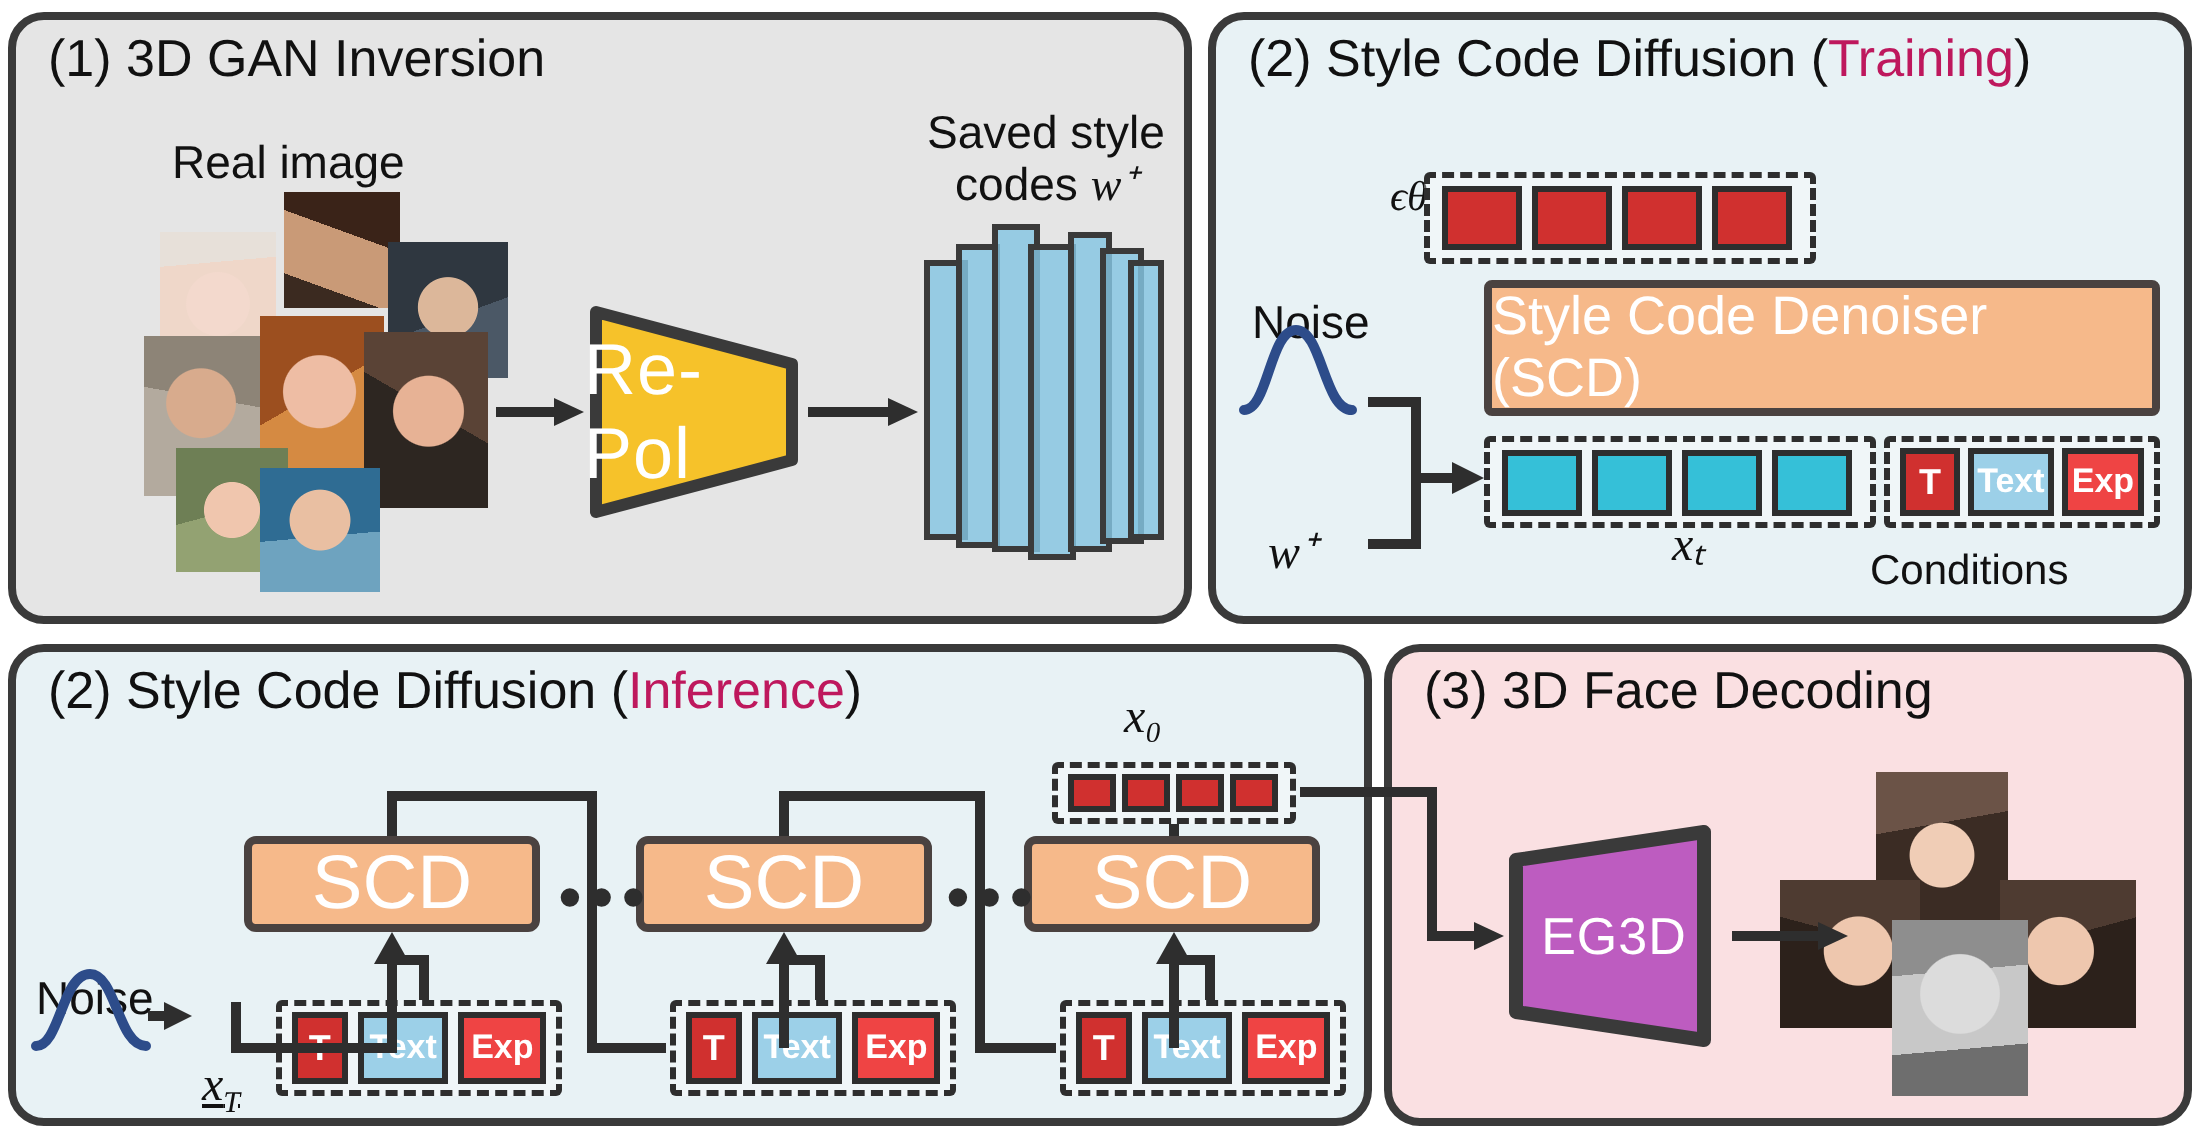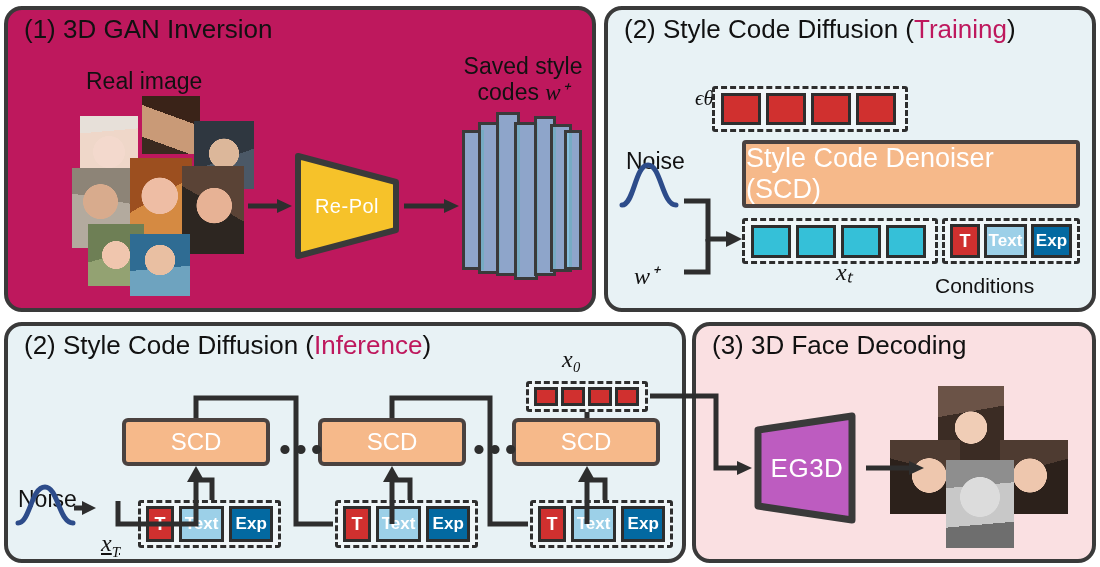--- a/index.html
+++ b/index.html
@@ -6,21 +6,21 @@
   body{
     width:1100px;height:567px;
     background:#ffffff;
     font-family:"Liberation Sans", sans-serif;
     overflow:hidden;
   }
   #figure{position:relative;width:1100px;height:567px;}
 
   
   .panel{position:absolute;border:4px solid #3a3a3a;border-radius:18px;box-sizing:border-box;}
-  #panel-inversion{left:4px;  top:6px;   width:592px; height:306px; background:#be185d;}
+  #panel-inversion{left:4px;  top:6px;   width:592px; height:306px; background:#e5e5e5;}
   #panel-training{ left:604px;top:6px;   width:492px; height:306px; background:#e8f2f5;}
   #panel-inference{left:4px;  top:322px; width:682px; height:241px; background:#e8f2f5;}
   #panel-decoding{ left:692px;top:322px; width:404px; height:241px; background:#fae0e2;}
 
   .panel-title{
     position:absolute;left:16px;top:4px;
     font-size:26px;color:#111;white-space:nowrap;
   }
   .hl-red{color:#be185d;}
 
@@ -29,44 +29,44 @@
   .math{font-family:"Liberation Serif", serif;font-style:italic;}
 
   
   #collage{position:absolute;left:72px;top:96px;width:190px;height:190px;}
   .face{position:absolute;background-size:cover;background-position:center;
         box-shadow:0 0 0 0px rgba(0,0,0,.0);}
 
   
   .trap{position:absolute;display:flex;align-items:center;justify-content:center;}
   .trap svg{position:absolute;left:0;top:0;}
-  .trap-label{position:relative;color:#fff;z-index:2;font-size:20px;letter-spacing:.5px;}
+  .trap-label{position:relative;color:#fff;z-index:2;font-size:36px;letter-spacing:.5px;}
 
   
   #stack{position:absolute;left:462px;top:108px;width:120px;height:170px;}
   .bar{position:absolute;background:rgba(132,196,226,.82);border:3.5px solid #3a3a3a;box-sizing:border-box;}
 
   
   .svgline{position:absolute;left:0;top:0;pointer-events:none;}
 
   
   .tokrow{position:absolute;display:flex;align-items:center;border:3px dashed #2e2e2e;
           background:rgba(255,255,255,.35);border-radius:3px;box-sizing:border-box;}
   .tok{box-sizing:border-box;border:3.5px solid #2e2e2e;display:flex;align-items:center;justify-content:center;
        color:#fff;font-weight:700;}
   .tok-red{background:#d0302f;}
   .tok-cyan{background:#35c0d8;}
   .tok-blue{background:#9cd0e8;}
-  .tok-yellow{background:#0369a1;}
+  .tok-yellow{background:#ef4444;}
 
   
   .scd{position:absolute;background:#f6b98a;border:4px solid #4a4240;border-radius:6px;
        display:flex;align-items:center;justify-content:center;color:#fff;box-sizing:border-box;}
   #scd-big{left:742px;top:140px;width:338px;height:68px;font-size:27px;border-radius:4px;}
-  .scd-small{font-size:24px;text-align:center;}
+  .scd-small{font-size:38px;text-align:center;}
 
   .dots{position:absolute;color:#2e2e2e;font-size:34px;letter-spacing:4px;line-height:1;}
 
   
   .outface{position:absolute;background-size:cover;background-position:center;}
 </style>
 </head>
 <body>
 
 <div id="figure">

